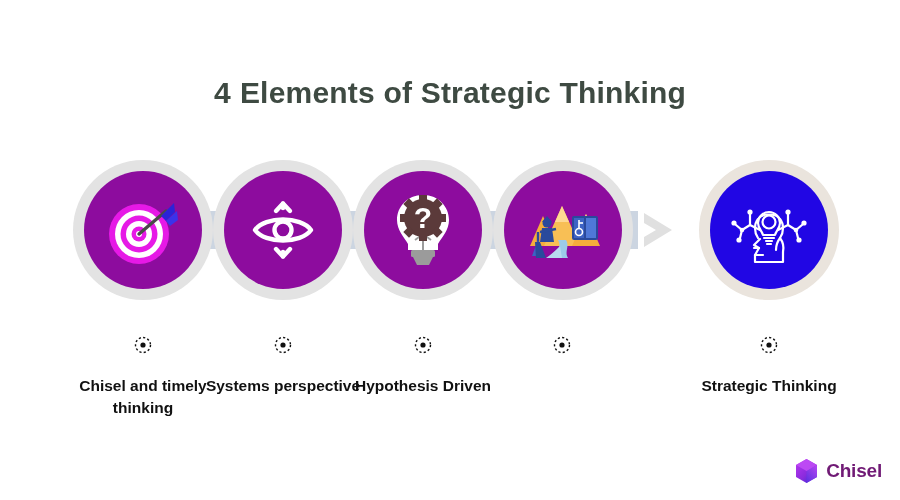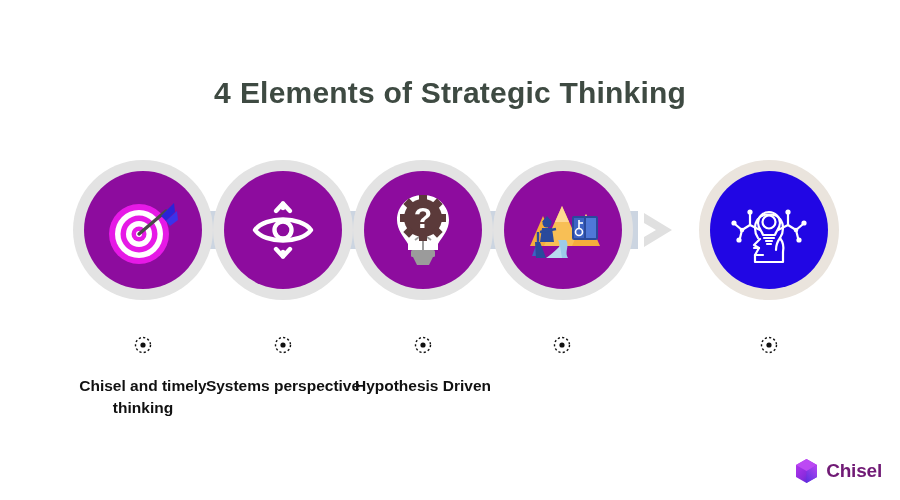--- a/index.html
+++ b/index.html
@@ -305,20 +305,21 @@
   <div class="marker" style="left:759px;">
     <svg width="20" height="20" viewBox="0 0 20 20">
       <circle cx="10" cy="10" r="7.5" fill="none" stroke="#111111" stroke-width="1.4" stroke-dasharray="2.2 2.2"></circle>
       <circle cx="10" cy="10" r="2.6" fill="#111111"></circle>
     </svg>
   </div>
 
   <div class="label" style="left:53px;">Chisel and timely thinking</div>
   <div class="label" style="left:193px;">Systems perspective</div>
   <div class="label" style="left:333px;">Hypothesis Driven</div>
+  <div class="label" style="left:679px;">Strategic Thinking</div>
 
   <div class="logo">
     <svg width="25" height="26" viewBox="0 0 25 26">
       <defs>
         <linearGradient id="chiselGrad" x1="0" y1="0" x2="1" y2="1">
           <stop offset="0%" stop-color="#b936f0"></stop>
           <stop offset="55%" stop-color="#8b2bdd"></stop>
           <stop offset="100%" stop-color="#2b2bd8"></stop>
         </linearGradient>
         <linearGradient id="chiselGrad2" x1="0" y1="1" x2="1" y2="0">

